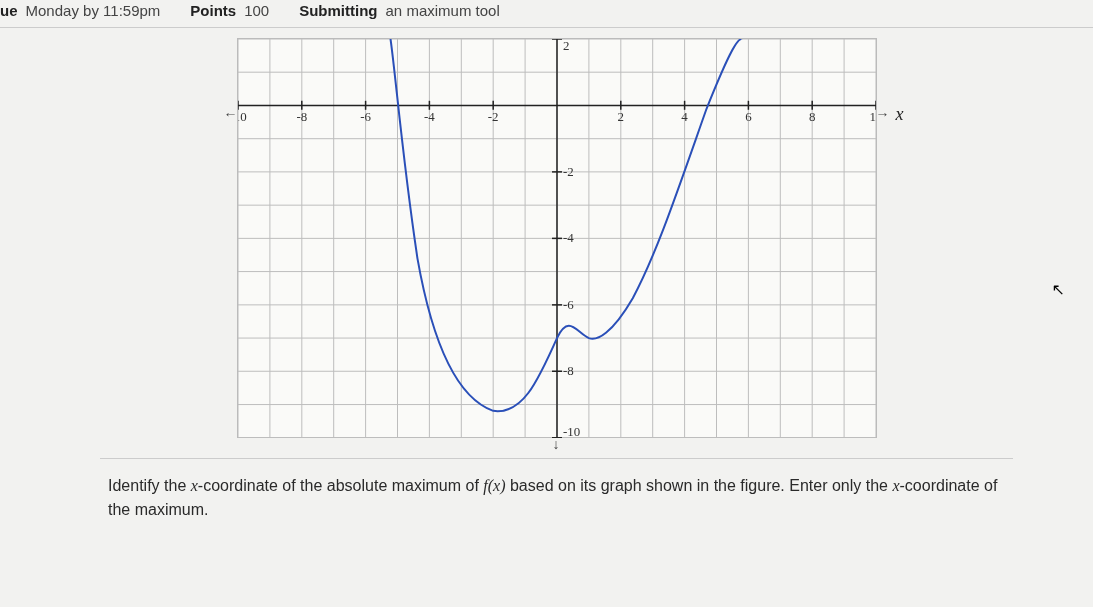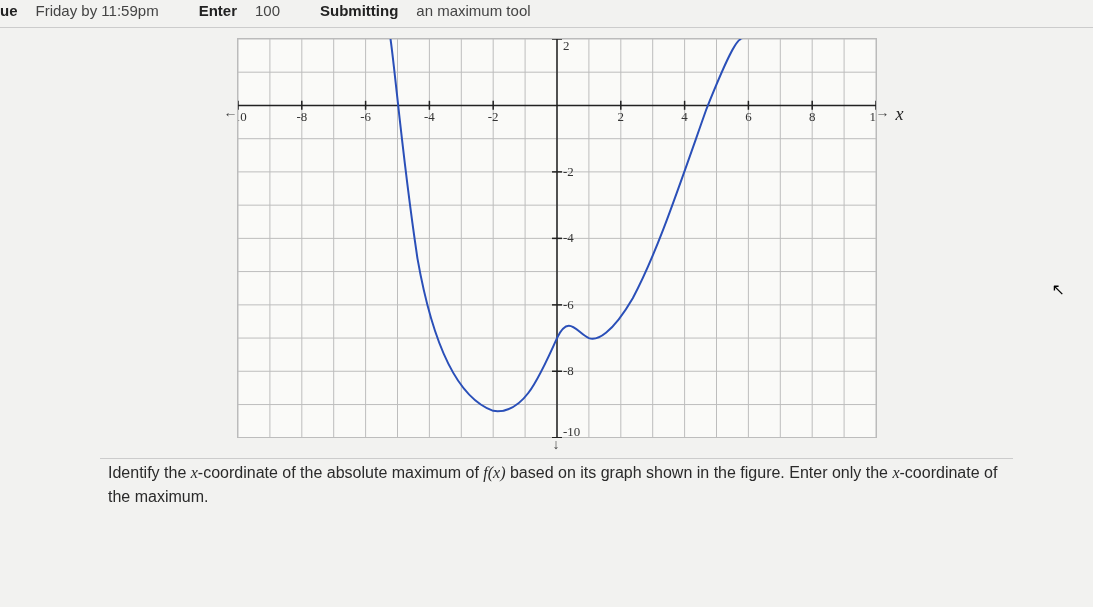--- a/index.html
+++ b/index.html
@@ -8,21 +8,21 @@
     font-family: -apple-system, BlinkMacSystemFont, "Segoe UI", Helvetica, Arial, sans-serif;
     background: #f2f2f0;
     color: #2d2d2d;
     width: 1093px;
     height: 607px;
     overflow: hidden;
   }
   .header {
     display: flex;
     align-items: baseline;
-    gap: 18px;
+    gap: 8px;
     padding: 2px 0 8px 0;
     font-size: 15px;
     color: #333;
   }
   .header .lbl { font-weight: 700; color:#222; }
   .header .val { font-weight: 400; color:#444; margin-right: 22px;}
   .content-wrap {
     border-top: 1px solid #ccc;
     padding: 10px 80px 0 100px;
   }
@@ -48,21 +48,21 @@
     position:absolute;
     color:#444;
     font-size:14px;
     line-height:1;
   }
   .arrow-left { left:-14px; top:66px; }
   .arrow-right { right:-14px; top:66px; }
   .arrow-down { left:315px; bottom:-14px; }
   .question {
     border-top: 1px solid #ccc;
-    padding-top: 2px;
+    padding-top: 15px;
     font-size: 16px;
     line-height: 1.5;
     color: #2a2a2a;
     padding-left: 8px;
     padding-right: 8px;
   }
   .question .fx { font-style: italic; font-family: "Times New Roman", serif;}
   .question .xvar { font-style: italic; font-family: "Times New Roman", serif;}
   .cursor-fake {
     position:fixed;
@@ -71,22 +71,22 @@
     font-size: 16px;
     color:#000;
     pointer-events:none;
   }
 </style>
 </head>
 <body>
 
 <div class="header">
   <span class="lbl">ue</span>
-  <span class="val">Friday by 11:59pm</span>
-  <span class="lbl">Enter</span>
+  <span class="val">Monday by 11:59pm</span>
+  <span class="lbl">Points</span>
   <span class="val">100</span>
   <span class="lbl">Submitting</span>
   <span class="val">an maximum tool</span>
 </div>
 
 <div class="content-wrap">
 
   <div class="chart-box">
     <span class="arrow-left">←</span>
     <span class="arrow-right">→</span>

